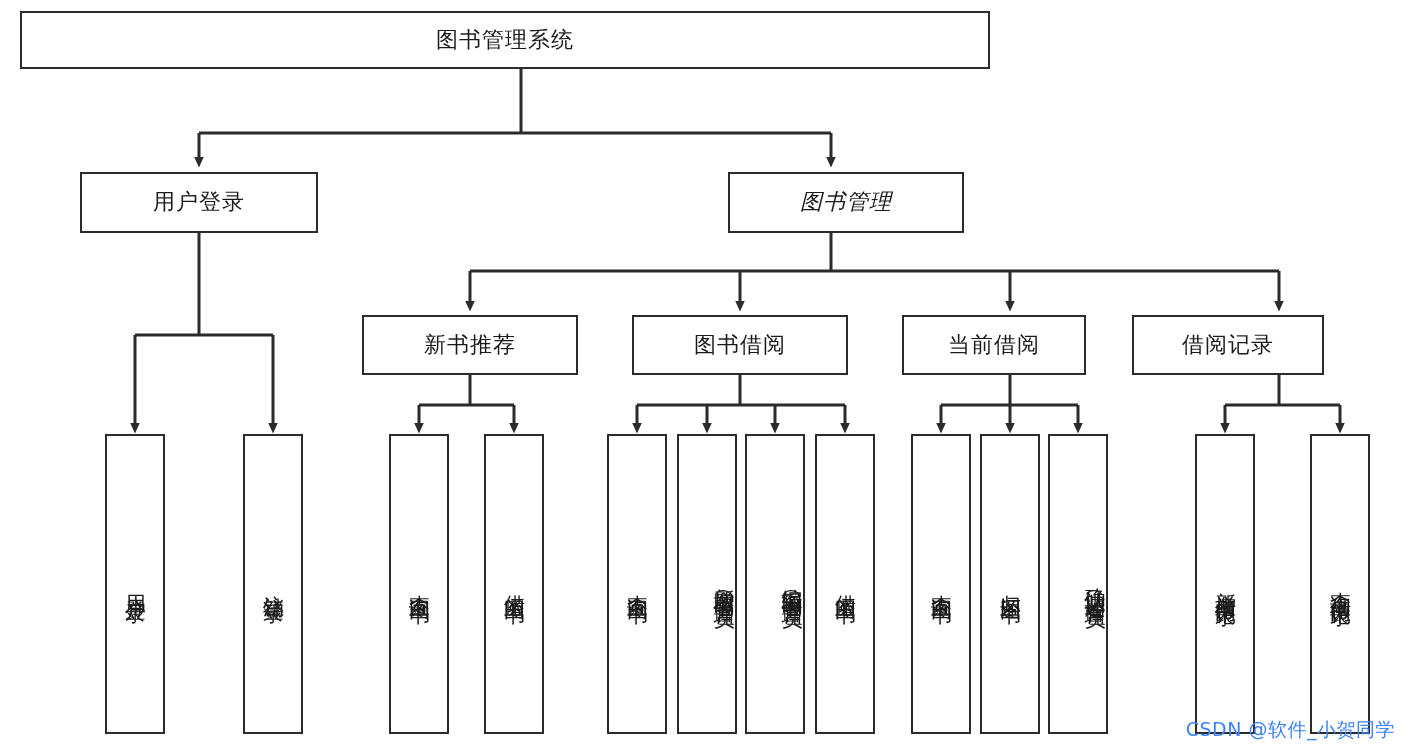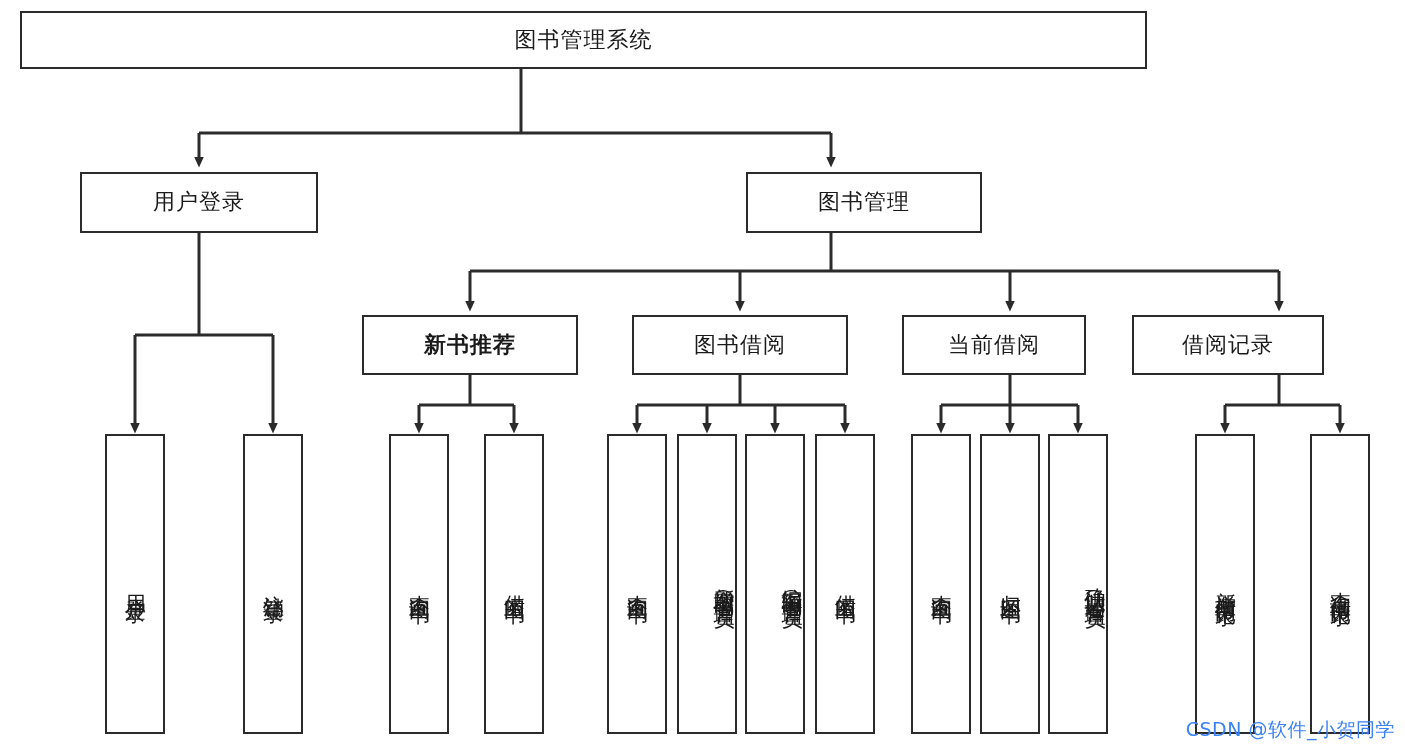--- a/index.html
+++ b/index.html
@@ -115,32 +115,32 @@
       <path d="M1010,405 L1010,424" marker-end="url(#arrow)"></path>
       <path d="M1078,405 L1078,424" marker-end="url(#arrow)"></path>
 
       <path d="M1279,375 L1279,405"></path>
       <path d="M1225,405 L1340,405"></path>
       <path d="M1225,405 L1225,424" marker-end="url(#arrow)"></path>
       <path d="M1340,405 L1340,424" marker-end="url(#arrow)"></path>
     </g>
   </svg>
 
-  <div class="node horiz" style="left:20px; top:11px; width:1127px; height:58px;">
+  <div class="node horiz" style="left:20px; top:11px; width:970px; height:58px;">
     <span class="node-label">图书管理系统</span>
   </div>
 
   <div class="node horiz" style="left:80px; top:172px; width:238px; height:61px;">
     <span class="node-label">用户登录</span>
   </div>
-  <div class="node horiz" style="left:746px; top:172px; width:236px; height:61px;">
+  <div class="node horiz" style="left:728px; top:172px; width:236px; height:61px;font-style:italic;">
     <span class="node-label">图书管理</span>
   </div>
 
-  <div class="node horiz" style="left:362px; top:315px; width:216px; height:60px;font-weight:bold;">
+  <div class="node horiz" style="left:362px; top:315px; width:216px; height:60px;">
     <span class="node-label">新书推荐</span>
   </div>
   <div class="node horiz" style="left:632px; top:315px; width:216px; height:60px;">
     <span class="node-label">图书借阅</span>
   </div>
   <div class="node horiz" style="left:902px; top:315px; width:184px; height:60px;">
     <span class="node-label">当前借阅</span>
   </div>
   <div class="node horiz" style="left:1132px; top:315px; width:192px; height:60px;">
     <span class="node-label">借阅记录</span>

